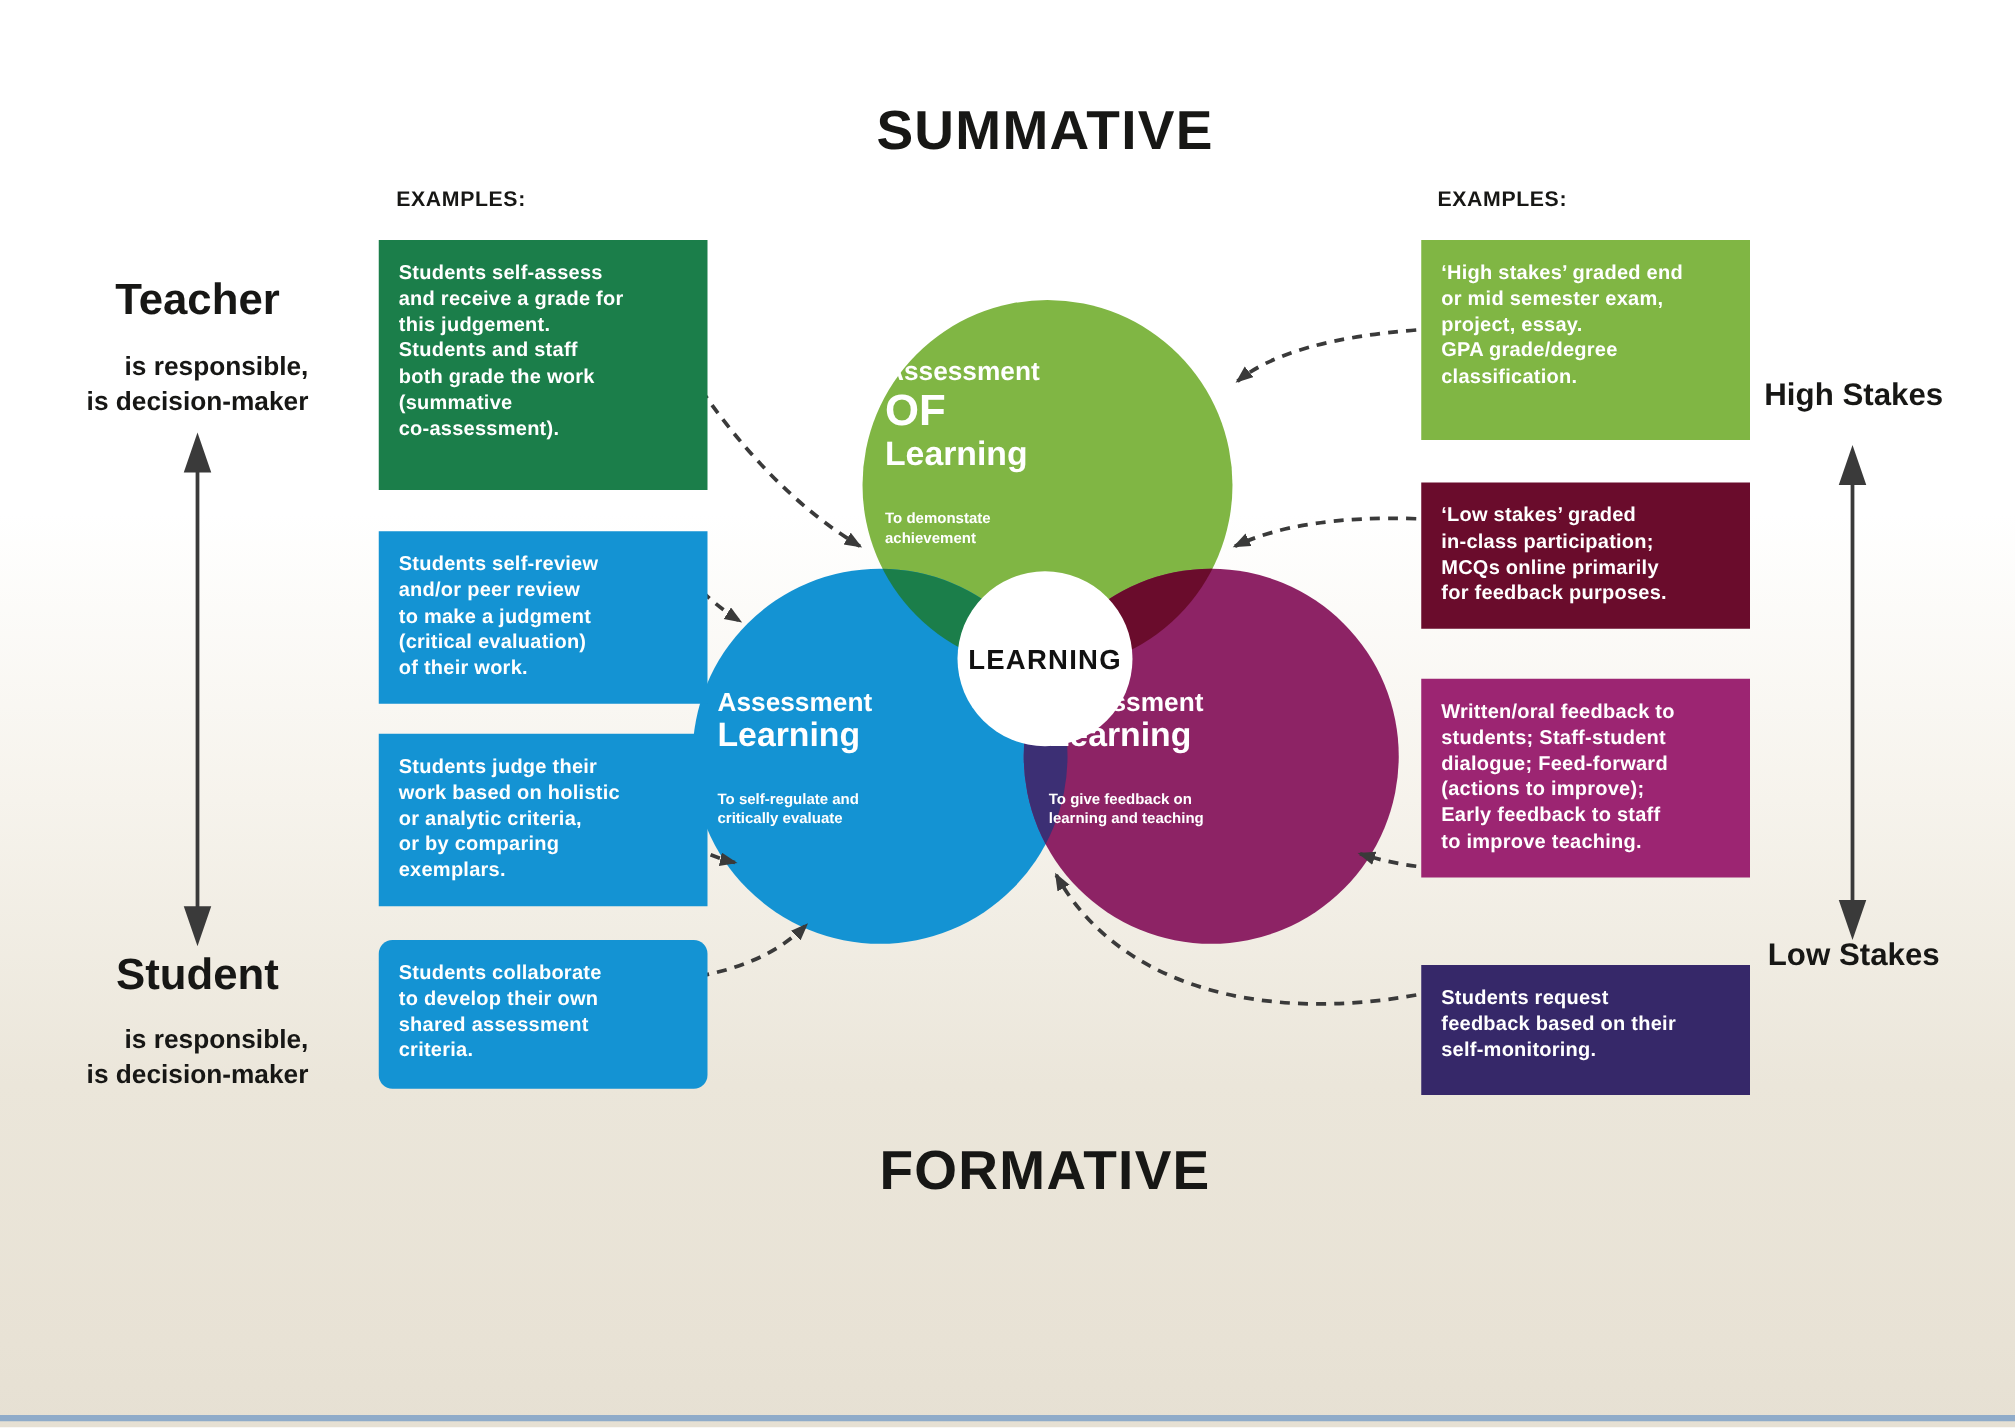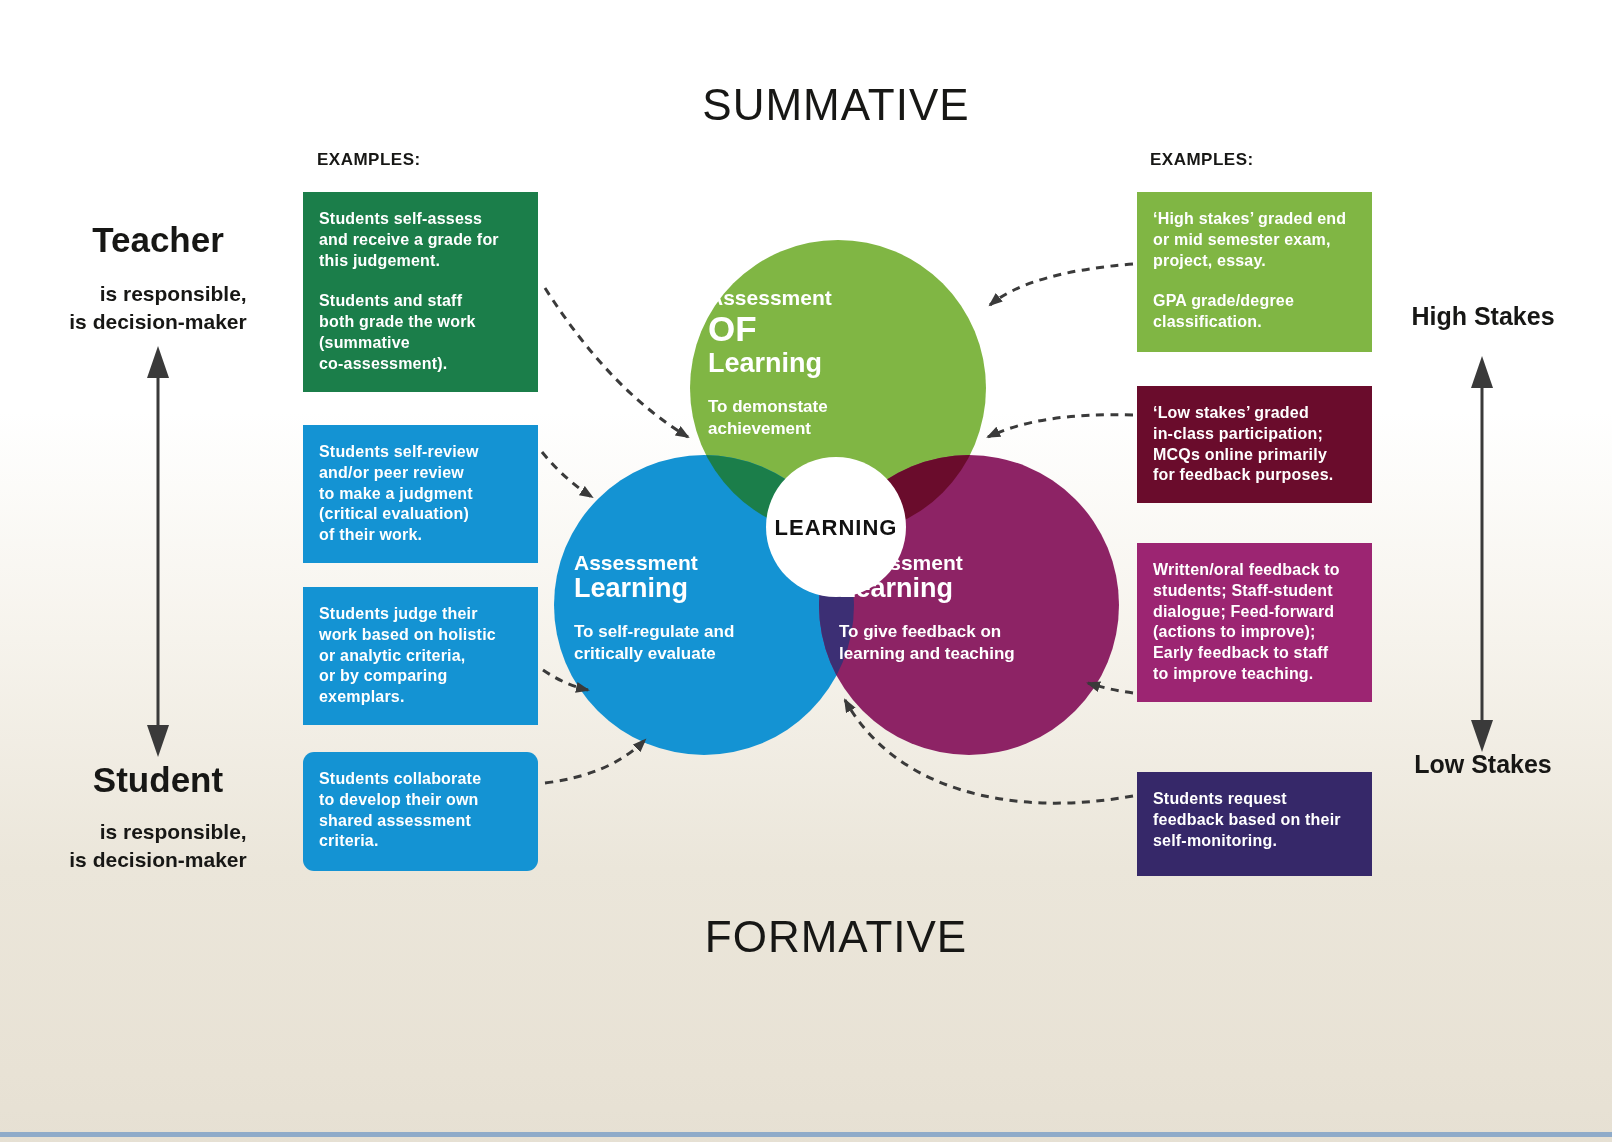--- a/index.html
+++ b/index.html
@@ -1,30 +1,30 @@
 <!DOCTYPE html>
 <html><head>
 <meta charset="utf-8">
 <style>
   html,body{margin:0;padding:0;background:#ffffff;}
   .canvas{
     position:relative;width:1612px;height:1142px;overflow:hidden;
     background:linear-gradient(180deg,#ffffff 0%,#ffffff 36%,#f6f3ec 56%,#ebe6da 76%,#e8e2d5 94%,#e6e0d3 100%);
     font-family:"Liberation Sans",sans-serif;color:#171715;
   }
-  .title{position:absolute;margin:0;font-weight:400;font-size:44px;letter-spacing:1px;transform:translateX(-50%);white-space:nowrap;}
+  .title{position:absolute;margin:0;font-weight:700;font-size:44px;letter-spacing:1px;transform:translateX(-50%);white-space:nowrap;}
   .title-top{left:836px;top:80px;}
   .title-bottom{left:836px;top:912px;}
   .examples{position:absolute;font-size:17px;font-weight:800;letter-spacing:.5px;white-space:nowrap;}
   .examples-left{left:317px;top:150px;}
   .examples-right{left:1150px;top:150px;}
-  .box{position:absolute;width:235px;box-sizing:border-box;padding:17px 16px;color:#ffffff;
+  .box{position:absolute;width:263px;box-sizing:border-box;padding:17px 16px;color:#ffffff;
        font-size:16px;font-weight:700;line-height:1.3;letter-spacing:.2px;}
   .box p{margin:0;white-space:pre-line;}
-  .box p + p{margin-top:20px;}
+  .box p + p{}
   .lbox1{left:303px;top:192px;min-height:200px;background:#1b7e4a;}
   .lbox2{left:303px;top:425px;min-height:130px;background:#1493d3;}
   .lbox3{left:303px;top:587px;min-height:138px;background:#1493d3;}
   .lbox4{left:303px;top:752px;min-height:119px;background:#1493d3;border-radius:11px;}
   .rbox1{left:1137px;top:192px;min-height:160px;background:#80b644;}
   .rbox2{left:1137px;top:386px;min-height:114px;background:#6a0c2c;}
   .rbox3{left:1137px;top:543px;min-height:155px;background:#9c2572;}
   .rbox4{left:1137px;top:772px;min-height:104px;background:#362869;}
   .axis-title{position:absolute;transform:translateX(-50%);font-weight:800;font-size:35px;white-space:nowrap;text-align:right;}
   .teacher{left:158px;top:220px;}
@@ -34,21 +34,21 @@
   .teacher-sub{left:158px;top:280px;}
   .student-sub{left:158px;top:818px;}
   .stakes{position:absolute;transform:translateX(-50%);font-weight:800;font-size:25px;white-space:nowrap;}
   .high-stakes{left:1483px;top:302px;}
   .low-stakes{left:1483px;top:750px;}
   .venn-svg{position:absolute;left:0;top:0;}
   .circle-label{position:absolute;transform:translateX(-50%);color:#ffffff;width:260px;}
   .cl-line1{font-size:21px;font-weight:700;line-height:1.1;}
   .cl-keyword{font-size:35px;font-weight:800;line-height:1.15;}
   .cl-line3{font-size:27px;font-weight:700;line-height:1.1;}
-  .cl-sub{margin-top:17px;font-size:17px;font-weight:700;line-height:1.3;white-space:pre-line;}
+  .cl-sub{margin-top:28px;font-size:12px;font-weight:700;line-height:1.3;white-space:pre-line;}
   .of-label{left:838px;top:286px;}
   .as-label{left:704px;top:551px;}
   .for-label{left:969px;top:551px;}
   .learning-label{position:absolute;left:836px;top:515px;transform:translateX(-50%);
                   font-size:22px;font-weight:800;letter-spacing:1px;color:#111111;white-space:nowrap;}
   .bottom-strip{position:absolute;left:0;top:1132px;width:1612px;height:5px;background:#8fabc9;}
 </style>
 </head>
 <body>
 

